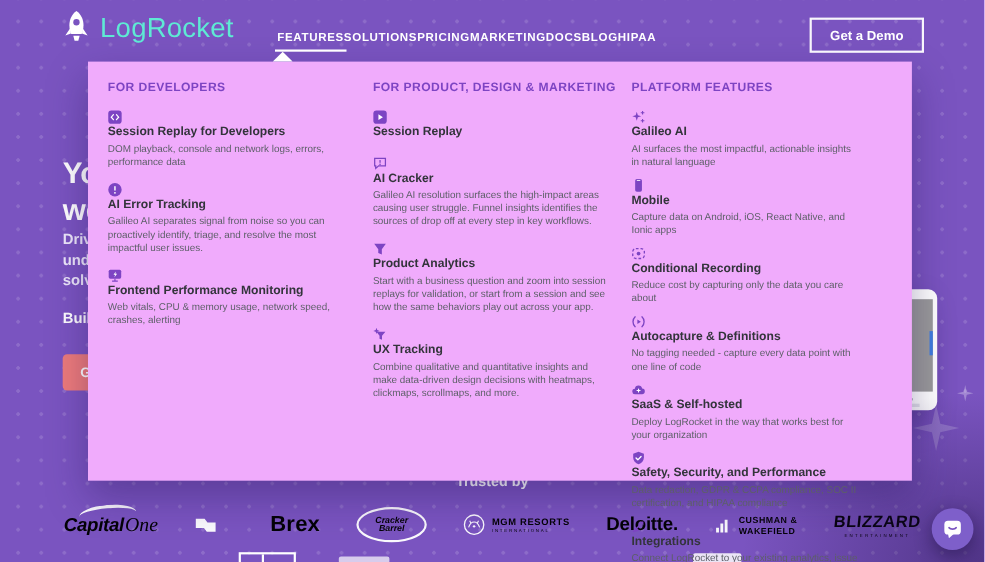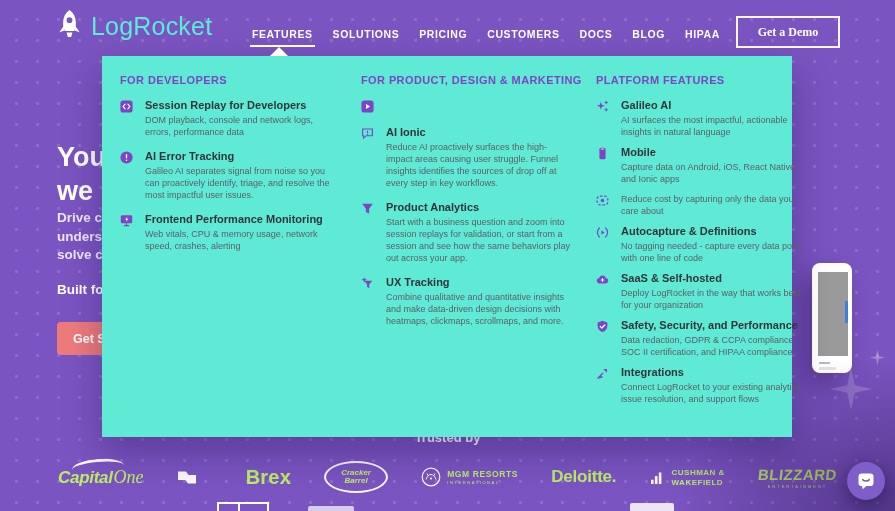--- a/index.html
+++ b/index.html
@@ -6,67 +6,67 @@
   body { font-family:"Liberation Sans","DejaVu Sans",sans-serif; }
   .stage { position:relative; width:895px; height:511px; overflow:hidden; background:#7a54c0; }
   .stage::before { content:""; position:absolute; inset:0;
     background-image:radial-gradient(rgba(255,255,255,.14) 1.4px, transparent 1.6px);
     background-size:21px 21px; background-position:6px 9px; pointer-events:none; }
 
   
   .header { position:absolute; left:0; top:0; right:0; height:56px; z-index:30; }
   .brand { position:absolute; left:56px; top:9px; display:flex; align-items:flex-end; gap:8px; color:#5eead4; cursor:pointer; }
   .brand-name { font-size:25px; font-weight:500; letter-spacing:.2px; }
-  .nav { position:absolute; left:252px; top:28px; display:flex; gap:20px; }
+  .nav { position:absolute; left:252px; top:28px; display:flex; }
   .nav-item { color:#fff; font-size:10.5px; font-weight:bold; letter-spacing:.6px; position:relative; cursor:pointer; white-space:nowrap; }
   .nav-item.active::after { content:""; position:absolute; left:-2px; right:-2px; bottom:-7px; height:2px; background:#fff; }
   .cta-btn { position:absolute; right:55px; top:16px; width:104px; height:32px; border:2px solid rgba(255,255,255,.95);
-    color:#fff; font-size:12px; font-weight:bold; display:flex; align-items:center; justify-content:center; cursor:pointer;font-family:Liberation Serif, serif; }
+    color:#fff; font-size:12px; font-weight:bold; display:flex; align-items:center; justify-content:center; cursor:pointer; }
 
   
   .hero { position:absolute; z-index:5; color:#fff; }
   .hero-heading { left:57px; top:140px; font-size:27px; font-weight:bold; line-height:34px; white-space:nowrap; }
   .hero-para { left:57px; top:209px; font-size:13.5px; font-weight:600; line-height:18.5px; color:#eee8fb; white-space:nowrap; }
   .hero-subhead { left:57px; top:282px; font-size:13.5px; font-weight:bold; white-space:nowrap; }
   .hero-cta { left:57px; top:322px; height:33px; width:120px; background:#ed7b7b; border-radius:4px;
     display:flex; align-items:center; padding-left:16px; font-size:12.5px; font-weight:bold; color:#fff; cursor:pointer; white-space:nowrap; }
 
   
   .hero-card { position:absolute; left:812px; top:263px; width:40px; height:110px; background:#fff; border-radius:8px;
     z-index:6; box-shadow:-10px 12px 26px rgba(30,12,70,.38); }
   .hero-card .shot { position:absolute; left:6px; top:9px; right:4px; height:84px; background:#9a9a9a; }
   .hero-card .accent { position:absolute; right:4px; top:38px; width:3px; height:22px; background:#3f7de0; }
   .hero-card .dash1 { position:absolute; left:7px; top:99px; width:11px; height:2px; background:#b9b9c2; }
   .hero-card .dash2 { position:absolute; left:7px; top:104px; width:17px; height:3px; background:#e2e2ea; }
   .sparkle { position:absolute; z-index:4; pointer-events:none; }
 
   
-  .panel { position:absolute; left:102px; top:56px; width:690px; height:381px; background:#5eead4; z-index:20;
+  .panel { position:absolute; left:80px; top:56px; width:749px; height:381px; background:#f0abfc; z-index:20;
     box-shadow:0 16px 34px rgba(35,16,80,.35); }
   .panel::before { content:""; position:absolute; top:-9px; left:168px;
     border-left:9px solid transparent; border-right:9px solid transparent; border-bottom:9px solid #fff; }
   .menu-col { position:absolute; top:18px; }
   .menu-col.col0 { left:18px;  width:218px; }
   .menu-col.col1 { left:259px; width:212px; }
   .menu-col.col2 { left:494px; width:208px; }
   .col-heading { color:#7d44c3; font-size:11px; font-weight:bold; letter-spacing:.4px; margin-bottom:13px; white-space:nowrap; }
-  .menu-item { display:flex; gap:11px; cursor:pointer; }
+  .menu-item { display:flex; cursor:pointer;flex-direction:column; }
   .col0 .menu-item, .col1 .menu-item { margin-bottom:12px; }
   .col2 .menu-item { margin-bottom:8px; }
   .mi-icon { flex:none; width:14px; height:14px; margin-top:1px; color:#7d44c3; }
   .mi-icon svg { width:13px; height:13px; display:block; }
   .mi-title { font-size:11px; font-weight:bold; color:#33343b; margin-bottom:3px; }
   .mi-desc { font-size:9px; color:#5d5f68; line-height:12px; }
 
   
   .trusted-label { position:absolute; left:0; right:0; top:430px; text-align:center; color:#fff;
     font-size:13px; font-weight:bold; z-index:6; }
   .logo-row { position:absolute; left:58px; right:58px; top:456px; height:42px; display:flex;
     align-items:center; justify-content:space-between; z-index:6; }
-  .logo { display:flex; align-items:center; gap:6px; color:#bef264; opacity:.97; }
+  .logo { display:flex; align-items:center; gap:6px; color:#000000; opacity:.97; }
   .logo .lines { display:flex; align-items:baseline; gap:1px; }
   .logo-icon svg { display:block; }
 
   .logo-capital-one { position:relative; }
   .logo-capital-one .line-0 { font-size:17px; font-weight:bold; font-style:italic; letter-spacing:-.3px; }
   .logo-capital-one .line-1 { font-size:18px; font-style:italic; font-family:"Liberation Serif",serif; }
   .logo-capital-one::before { content:""; position:absolute; left:14px; top:-8px; width:52px; height:14px;
     border-top:3px solid #fff; border-radius:50%; transform:rotate(-5deg); }
   .logo-brex .line-0 { font-size:20px; font-weight:bold; letter-spacing:.2px;margin-left:43px; }
   .logo-cracker-barrel { border:2px solid #fff; border-radius:50%; width:64px; height:32px;
@@ -237,33 +237,34 @@
       <div class="menu-col col1">
         <div class="col-heading">FOR PRODUCT, DESIGN &amp; MARKETING</div>
         <div class="menu-item">
           <span class="mi-icon">
             <svg viewBox="0 0 16 16">
               <rect x=".5" y=".5" width="15" height="15" rx="3.5" fill="currentColor"></rect>
               <path d="M6.2 4.8l5 3.2-5 3.2z" fill="#fff"></path>
             </svg>
           </span>
           <div class="mi-text">
+            <div class="mi-title">Session Replay</div>
           </div>
         </div>
         <div class="menu-item">
           <span class="mi-icon">
             <svg viewBox="0 0 16 16">
               <path d="M2 2.5h12v8.2H6.4L3.2 13.6v-2.9H2z" fill="none" stroke="currentColor" stroke-width="1.4"></path>
               <rect x="7.3" y="4.2" width="1.4" height="3.4" rx=".7" fill="currentColor"></rect>
               <circle cx="8" cy="9.1" r=".9" fill="currentColor"></circle>
             </svg>
           </span>
           <div class="mi-text">
-            <div class="mi-title">AI Ionic</div>
-            <div class="mi-desc">Reduce AI proactively surfaces the high-impact areas causing user struggle. Funnel insights identifies the sources of drop off at every step in key workflows.</div>
+            <div class="mi-title">AI Cracker</div>
+            <div class="mi-desc">Galileo AI resolution surfaces the high-impact areas causing user struggle. Funnel insights identifies the sources of drop off at every step in key workflows.</div>
           </div>
         </div>
         <div class="menu-item">
           <span class="mi-icon">
             <svg viewBox="0 0 16 16">
               <path d="M1.5 2h13L10 8.2V14l-4-1.8V8.2z" fill="currentColor"></path>
             </svg>
           </span>
           <div class="mi-text">
             <div class="mi-title">Product Analytics</div>
@@ -311,20 +312,21 @@
           </div>
         </div>
         <div class="menu-item">
           <span class="mi-icon">
             <svg viewBox="0 0 16 16">
               <rect x="1.5" y="2.5" width="13" height="11" rx="3.5" fill="none" stroke="currentColor" stroke-width="1.5" stroke-dasharray="3 2.2"></rect>
               <circle cx="8" cy="8" r="2.1" fill="currentColor"></circle>
             </svg>
           </span>
           <div class="mi-text">
+            <div class="mi-title">Conditional Recording</div>
             <div class="mi-desc">Reduce cost by capturing only the data you care about</div>
           </div>
         </div>
         <div class="menu-item">
           <span class="mi-icon">
             <svg viewBox="0 0 16 16">
               <path d="M4.2 2.5a7.5 7.5 0 0 0 0 11M11.8 2.5a7.5 7.5 0 0 1 0 11" stroke="currentColor" stroke-width="1.5" fill="none" stroke-linecap="round"></path>
               <path d="M6.7 5.6l3.9 2.4-3.9 2.4z" fill="currentColor"></path>
             </svg>
           </span>
@@ -380,21 +382,21 @@
         <circle cx="12" cy="10.5" r="2.7" fill="#7a54c0"></circle>
         <path d="M6.8 15.5l-4.3 6.3 4.8-1.6zM17.2 15.5l4.3 6.3-4.8-1.6z" fill="#fff"></path>
         <path d="M9.3 22h5.4l-1.1 4.3h-3.2z" fill="#fff"></path>
       </svg>
       <span class="brand-name">LogRocket</span>
     </div>
     <div class="nav" id="nav">
         <div class="nav-item active">FEATURES</div>
         <div class="nav-item">SOLUTIONS</div>
         <div class="nav-item">PRICING</div>
-        <div class="nav-item">CUSTOMERS</div>
+        <div class="nav-item">MARKETING</div>
         <div class="nav-item">DOCS</div>
         <div class="nav-item">BLOG</div>
         <div class="nav-item">HIPAA</div>
       </div>
     <div class="cta-btn">Get a Demo</div>
   </div>
 
   <div class="vignette"></div>
   <div class="chat-widget">
     <svg width="20" height="20" viewBox="0 0 24 24">

